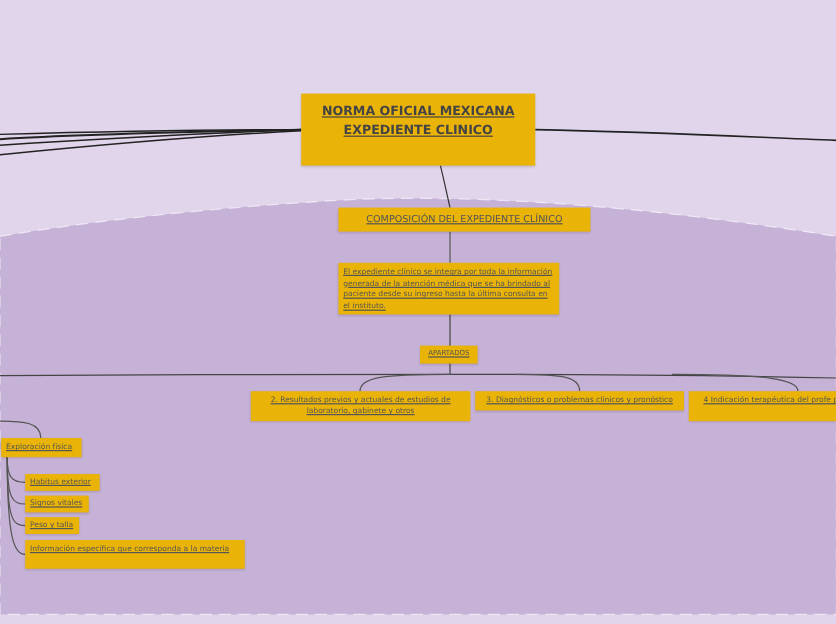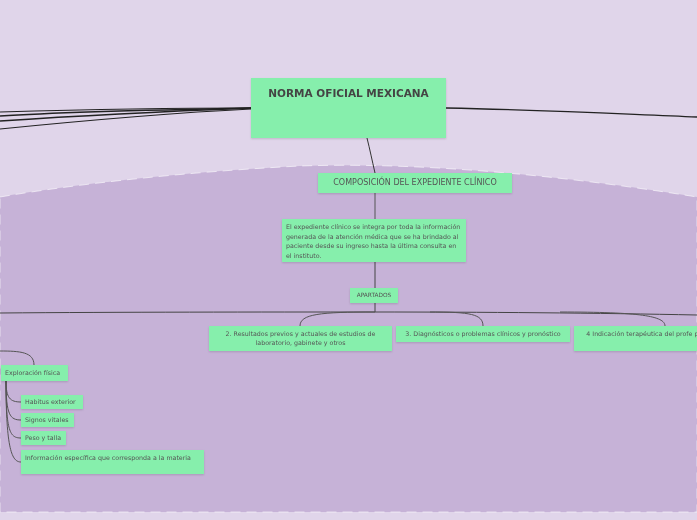--- a/index.html
+++ b/index.html
@@ -4,31 +4,32 @@
 <style>
   html, body { margin: 0; padding: 0; }
   body {
     width: 697px; height: 520px; overflow: hidden; position: relative;
     background: #e0d5ea;
     font-family: "DejaVu Sans", sans-serif;
   }
   .canvas { position: absolute; left: 0; top: 0; width: 697px; height: 520px; }
   svg.bg { position: absolute; left: 0; top: 0; }
   .node {
-    position: absolute; background: #86efac; color: #555555;
+    position: absolute; background: #eab308; color: #555555;
     box-shadow: 0 1px 2px rgba(0,0,0,0.15);
     box-sizing: border-box;
+    text-decoration: underline;
   }
   .root {
     left: 251px; top: 78px; width: 195px; height: 60px;
     font-weight: bold; font-size: 10.5px; color: #444; text-align: center;
     line-height: 16px; padding-top: 7px;
   }
-  .comp { left: 282px; top: 173px; width: 194px; height: 20px;
-    font-size: 8px; text-align: center; line-height: 20px; color: #555; margin-left: 36px; }
+  .comp { left: 282px; top: 173px; width: 210px; height: 20px;
+    font-size: 8px; text-align: center; line-height: 20px; color: #555; }
   .desc { left: 282px; top: 219px; width: 184px; height: 43px;
     font-size: 6.3px; line-height: 9.5px; padding: 3px 4px; color: #555; }
   .apart { left: 350px; top: 288px; width: 48px; height: 15px;
     font-size: 5.8px; line-height: 15px; text-align: center; color: #555; }
   .s2 { left: 209px; top: 326px; width: 183px; height: 25px;
     font-size: 6.3px; line-height: 9px; text-align: center; padding-top: 3px; }
   .s3 { left: 396px; top: 326px; width: 174px; height: 16px;
     font-size: 6.3px; line-height: 16px; text-align: center; }
   .s4 { left: 574px; top: 326px; width: 140px; height: 25px;
     font-size: 6.3px; line-height: 9px; text-align: center; padding-top: 3px; white-space: nowrap; }
@@ -70,20 +71,21 @@
     <path d="M0,351 C20,351 34,352 34,365" stroke="#555" stroke-width="1" fill="none"></path>
 
     <path d="M6,381 C6,398 10,402 21,402" stroke="#555" stroke-width="1" fill="none"></path>
     <path d="M6,381 C6,415 10,420 21,420" stroke="#555" stroke-width="1" fill="none"></path>
     <path d="M6,381 C6,432 10,438 21,438" stroke="#555" stroke-width="1" fill="none"></path>
     <path d="M6,381 C6,450 12,462 21,462" stroke="#555" stroke-width="1" fill="none"></path>
   </svg>
 
   <div class="node root">
     <div>NORMA OFICIAL MEXICANA</div>
+    <div>EXPEDIENTE CLINICO</div>
   </div>
 
   <div class="node comp">COMPOSICIÓN DEL EXPEDIENTE CLÍNICO</div>
   <div class="node desc">El expediente clínico se integra por toda la información generada de la atención médica que se ha brindado al paciente desde su ingreso hasta la última consulta en el instituto.</div>
   <div class="node apart">APARTADOS</div>
 
   <div class="node s2">2. Resultados previos y actuales de estudios de laboratorio, gabinete y otros</div>
   <div class="node s3">3. Diagnósticos o problemas clínicos y pronóstico</div>
   <div class="node s4">
     <div style="white-space:normal;width:160px;">4 Indicación terapéutica del profe paciente</div>

